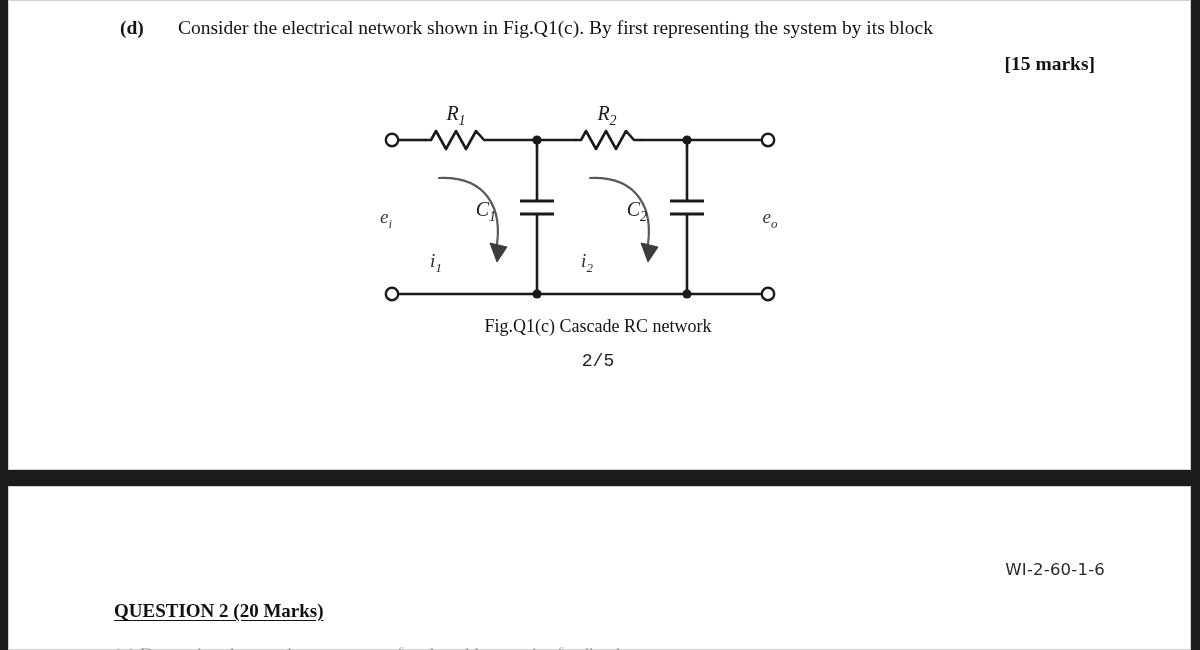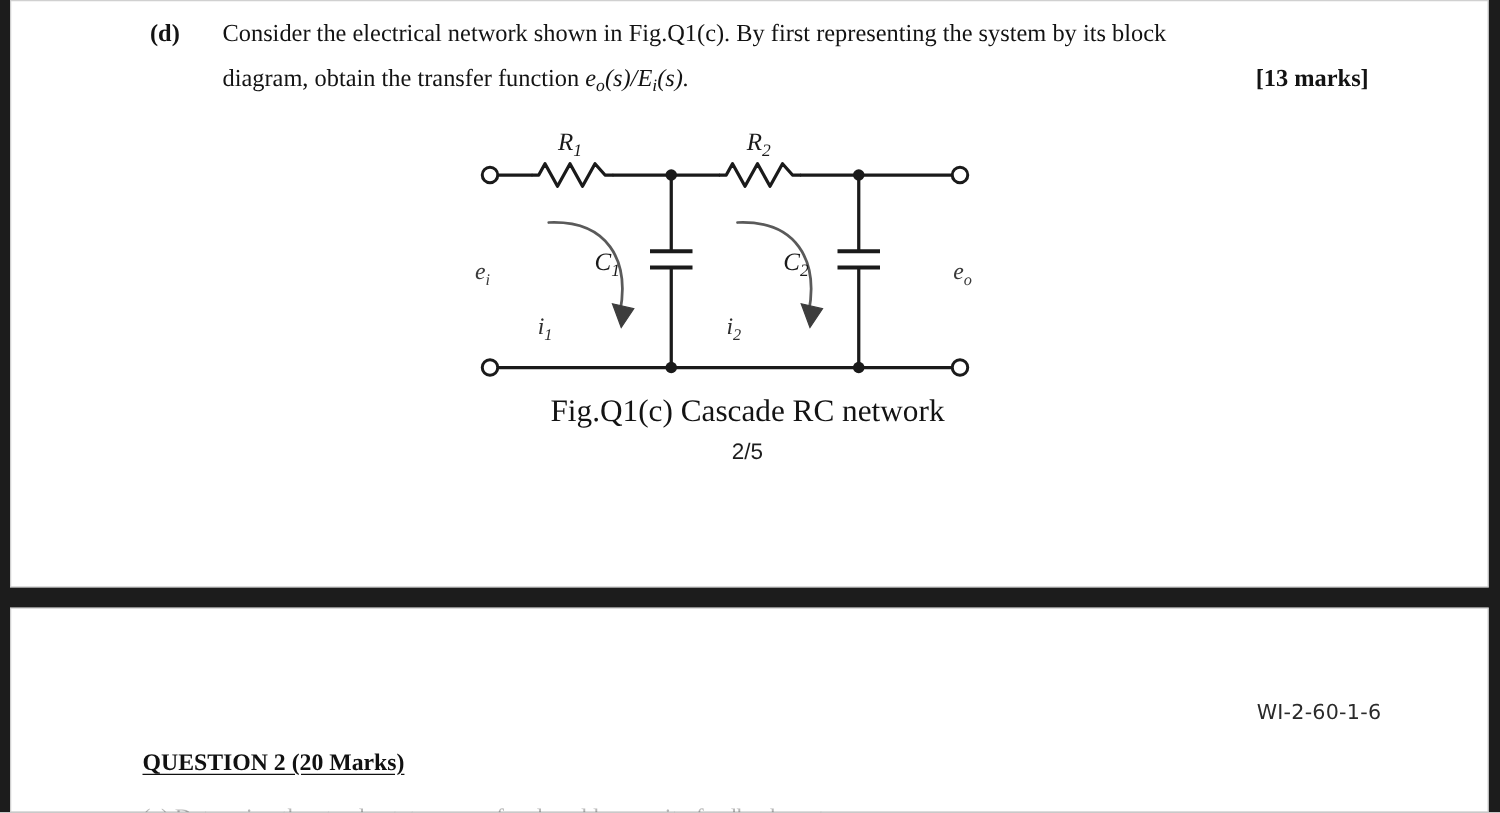--- a/index.html
+++ b/index.html
@@ -95,33 +95,33 @@
     display: block;
   }
 
   
   #caption {
     position: absolute;
     left: 372px;
     top: 316px;
     width: 436px;
     text-align: center;
-    font-size: 25px;
+    font-size: 18px;
     color: #131313;
     white-space: nowrap;
   }
   #folio {
     position: absolute;
     left: 372px;
     top: 351px;
     width: 436px;
     text-align: center;
     font-size: 18px;
     color: #1d1d1d;
-    font-family: Liberation Sans, sans-serif;
+    font-family: Liberation Mono, monospace;
   }
 
   
   #doc-code {
     position: absolute;
     left: 0;
     top: 74px;
     width: 1097px;
     text-align: right;
     font-family: "DejaVu Sans", sans-serif;
@@ -167,22 +167,21 @@
     <div class="panel-edge-shadow"></div>
 
     <div id="q-block">
 
       <div class="q-line">
         <span class="q-label">(d)</span>
         <span class="q-text">Consider the electrical network shown in Fig.Q1(c). By first representing the system by its block</span>
       </div>
 
       <div class="q-line">
-        <span class="q-text"><span>diagram, obtain the transfer function </span><span class="it">e</span><span class="sub">o</span><span class="it">(s)/</span><span class="it">E</span><span class="sub">i</span><span class="it">(s).</span></span>
-        <span class="marks">[13 marks]</span>
+        <span class="marks">[15 marks]</span>
       </div>
 
     </div>
 
     <div id="figure">
       <svg width="436" height="220" viewBox="0 0 436 220">
 
         <line x1="34" y1="40" x2="62" y2="40" stroke="#1a1a1a" stroke-width="2.6"></line>
 
         <polyline points="62,40 67,40 72,31 82,49 92,31 102,49 112,31 120,40 126,40" fill="none" stroke="#1a1a1a" stroke-width="2.6" stroke-linejoin="round" stroke-linecap="round"></polyline>

